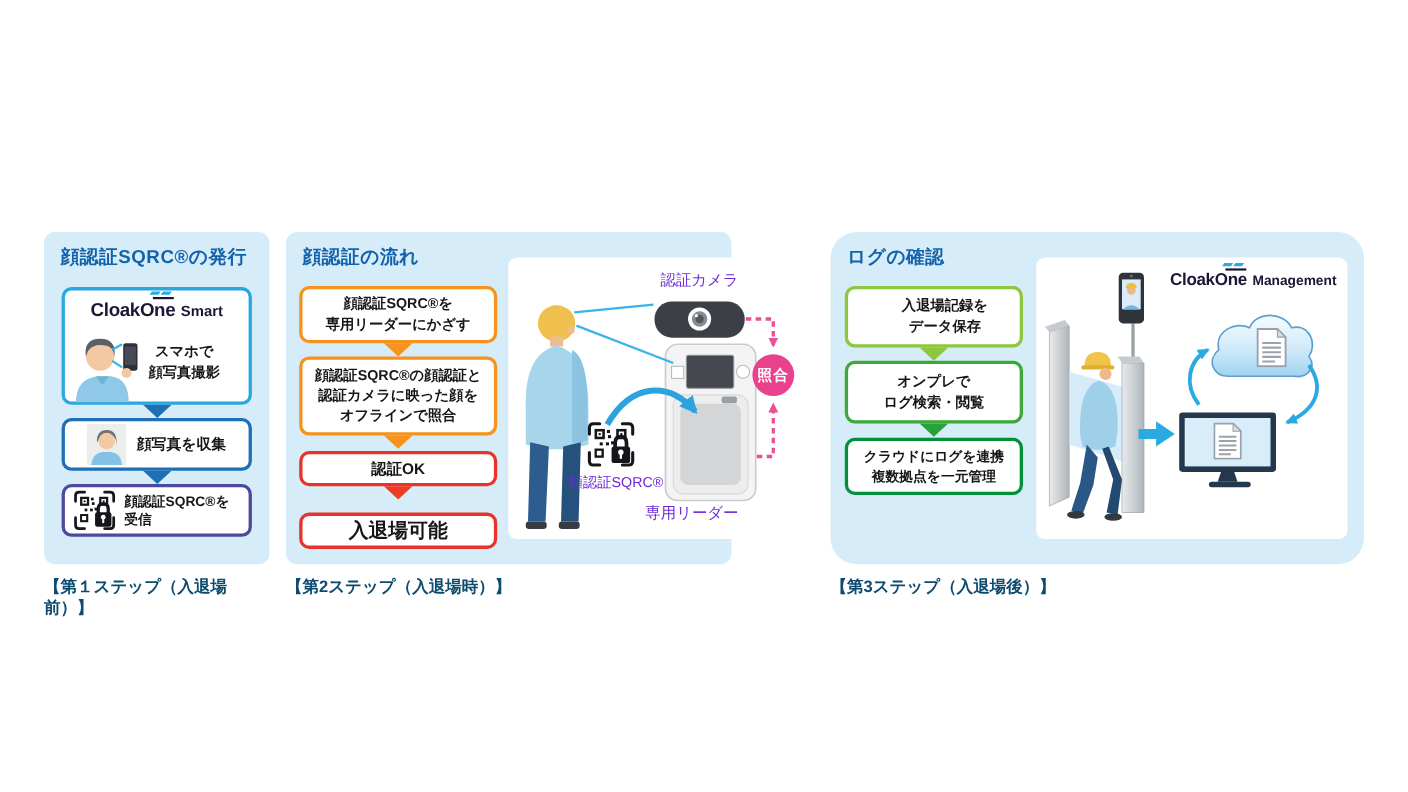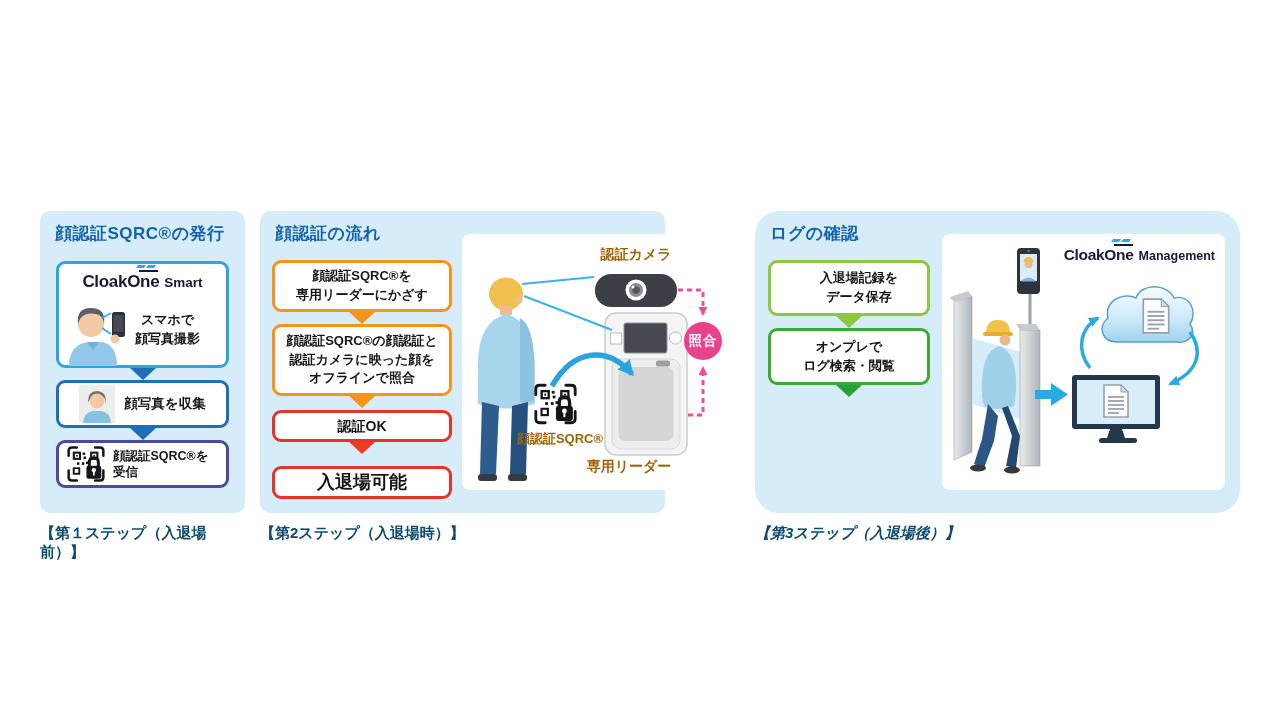--- a/index.html
+++ b/index.html
@@ -57,21 +57,21 @@
   #p2-f4 { top:255px; height:33px; font-size:18px; border-color:#e8332a; }
   #p2-a1 { left:89px; top:101px; }
   #p2-a2 { left:89px; top:185px; }
   #p2-a3 { left:89px; top:231px; }
 
   
   .scene { position:absolute; background:#fff; border-radius:8px; }
   #p2-scene { left:202px; top:23px; width:265px; height:256px; }
   #p3-scene { left:187px; top:23px; width:283px; height:256px; }
   .scene svg.fill { position:absolute; left:0; top:0; }
-  .scene-label { position:absolute; font-weight:700; color:#a16207; text-align:center; }
+  .scene-label { position:absolute; font-weight:400; color:#6d28d9; text-align:center; }
   #cam-label    { left:114px; top:12px;  width:120px; font-size:14px; }
   #sqrc-label   { left:38px;  top:196px; width:120px; font-size:13px; }
   #reader-label { left:99px;  top:224px; width:136px; font-size:14px; }
   #qr2 { position:absolute; left:71px; top:148px; }
   #match-badge { position:absolute; left:222px; top:88px; width:38px; height:38px; border-radius:50%;
                  background:#e9418c; color:#ffffff; font-size:13.5px; font-weight:700;
                  display:flex; align-items:center; justify-content:center; letter-spacing:1px; }
 
   
   #p3-g1,#p3-g2,#p3-g3 { left:13px; width:162px; }
@@ -87,21 +87,21 @@
   #denso-block { position:absolute; left:118px; top:206px; display:flex; align-items:flex-end; gap:5px; }
   .denso-col { display:flex; flex-direction:column; align-items:center; }
   .denso-name { font-size:21px; font-style:italic; font-weight:800; color:#dc000c; line-height:1; letter-spacing:.5px; }
   .denso-wave { font-size:9.5px; font-weight:800; color:#004098; letter-spacing:.4px; margin-top:1px; }
   .system-label { font-size:13px; font-weight:700; color:#3c3c3c; margin-bottom:6px; }
 
   
   .caption { position:absolute; top:524px; text-align:left; font-size:15px; font-weight:700; color:#0c4a6e; }
   #cap1 { left:40px;  width:205px; }
   #cap2 { left:260px; width:477px; }
-  #cap3 { left:755px; width:485px;font-style:italic; }
+  #cap3 { left:755px; width:485px; }
 </style>
 </head>
 <body>
 
 <div class="canvas">
 
   <svg width="0" height="0" style="position:absolute" aria-hidden="true">
     <defs>
       <symbol id="qr-lock" viewBox="0 0 48 46">
         <g stroke="#15151a" stroke-width="3" fill="none" stroke-linecap="round">
@@ -266,20 +266,22 @@
 
   <section class="panel" id="panel3">
     <h2 class="panel-title">ログの確認</h2>
 
     <div class="wbox flowbox pre" id="p3-g1">入退場記録を
 データ保存</div>
     <div class="arrow lgreen" id="p3-ga1"></div>
     <div class="wbox flowbox pre" id="p3-g2">オンプレで
 ログ検索・閲覧</div>
     <div class="arrow green" id="p3-ga2"></div>
+    <div class="wbox flowbox pre" id="p3-g3">クラウドにログを連携
+複数拠点を一元管理</div>
 
     <div class="scene" id="p3-scene">
       <svg class="fill" width="283" height="256" viewBox="0 0 283 256">
         <defs>
           <linearGradient id="pg" x1="0" y1="0" x2="1" y2="0">
             <stop offset="0" stop-color="#e8ebed"></stop>
               <stop offset="1" stop-color="#aeb5ba"></stop>
           </linearGradient>
           <linearGradient id="cg" x1="0" y1="0" x2="0" y2="1">
             <stop offset="0" stop-color="#f6fcff"></stop>

